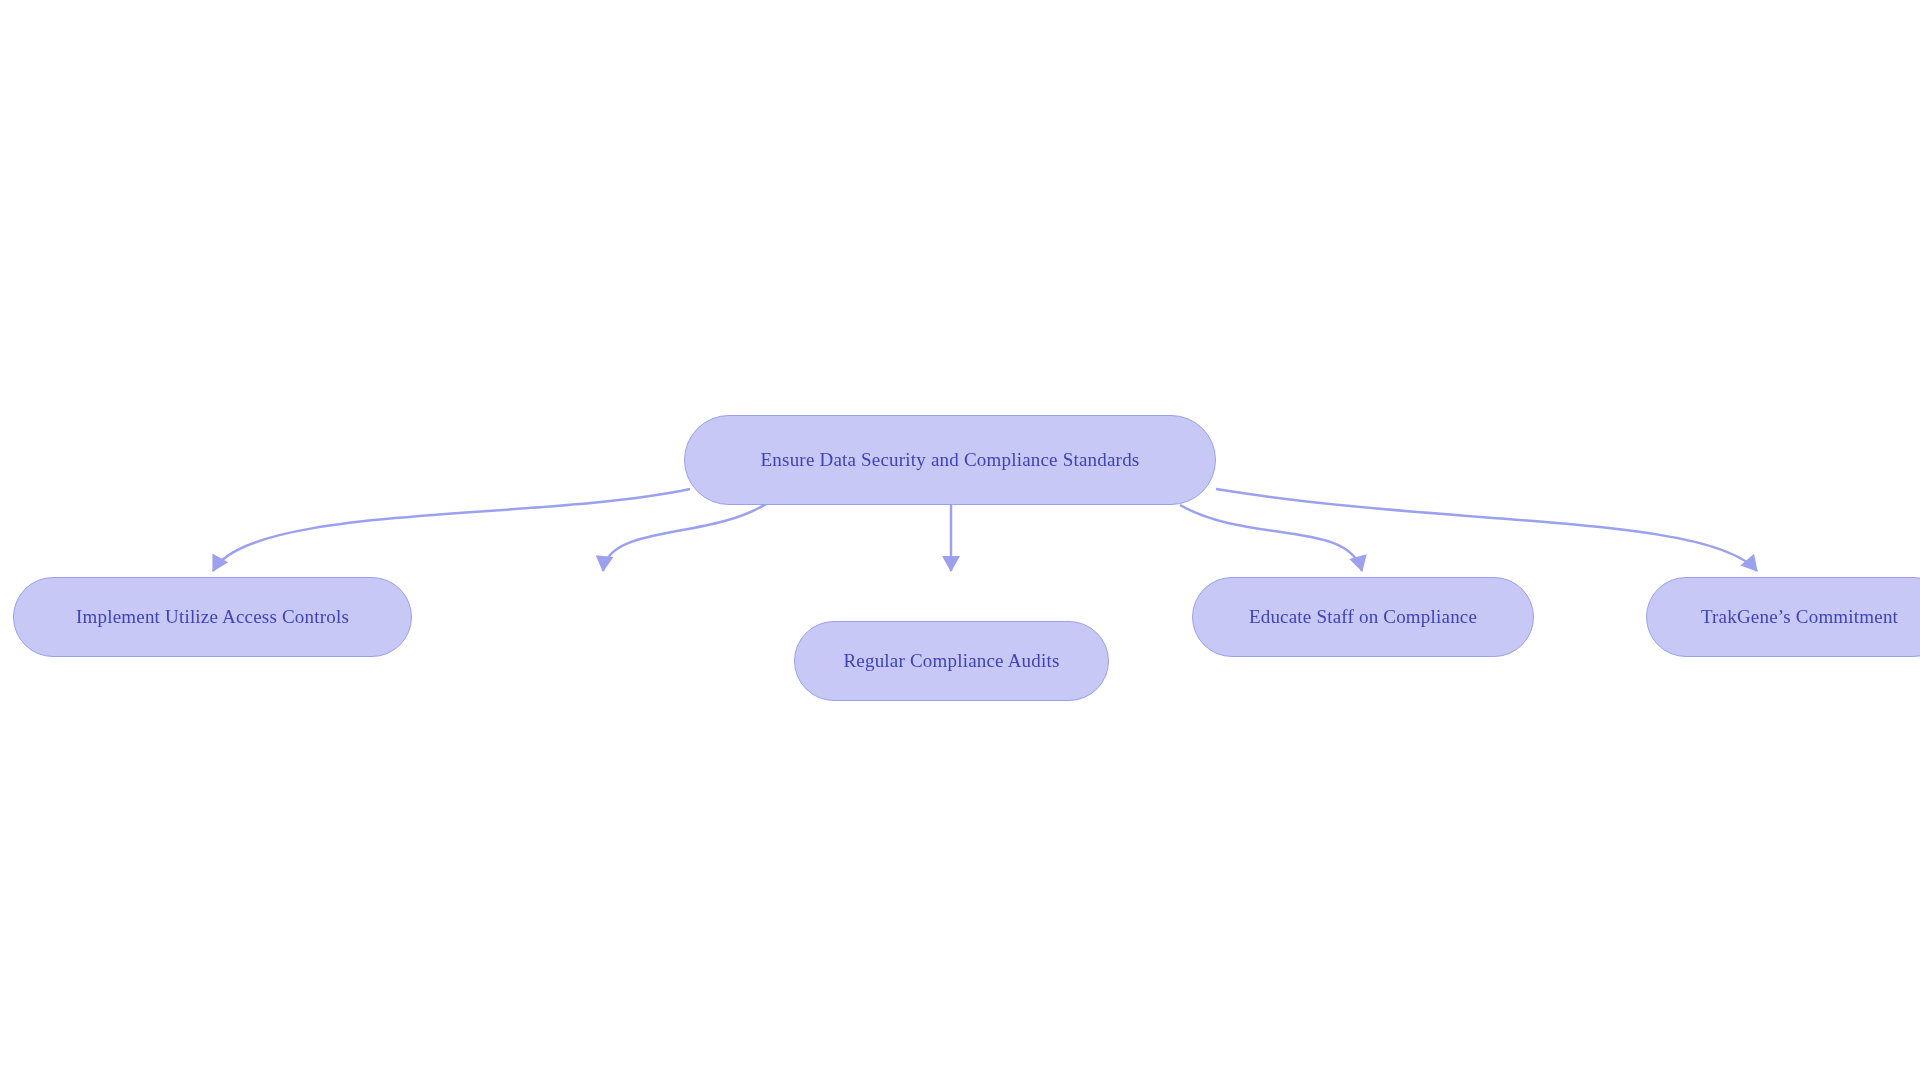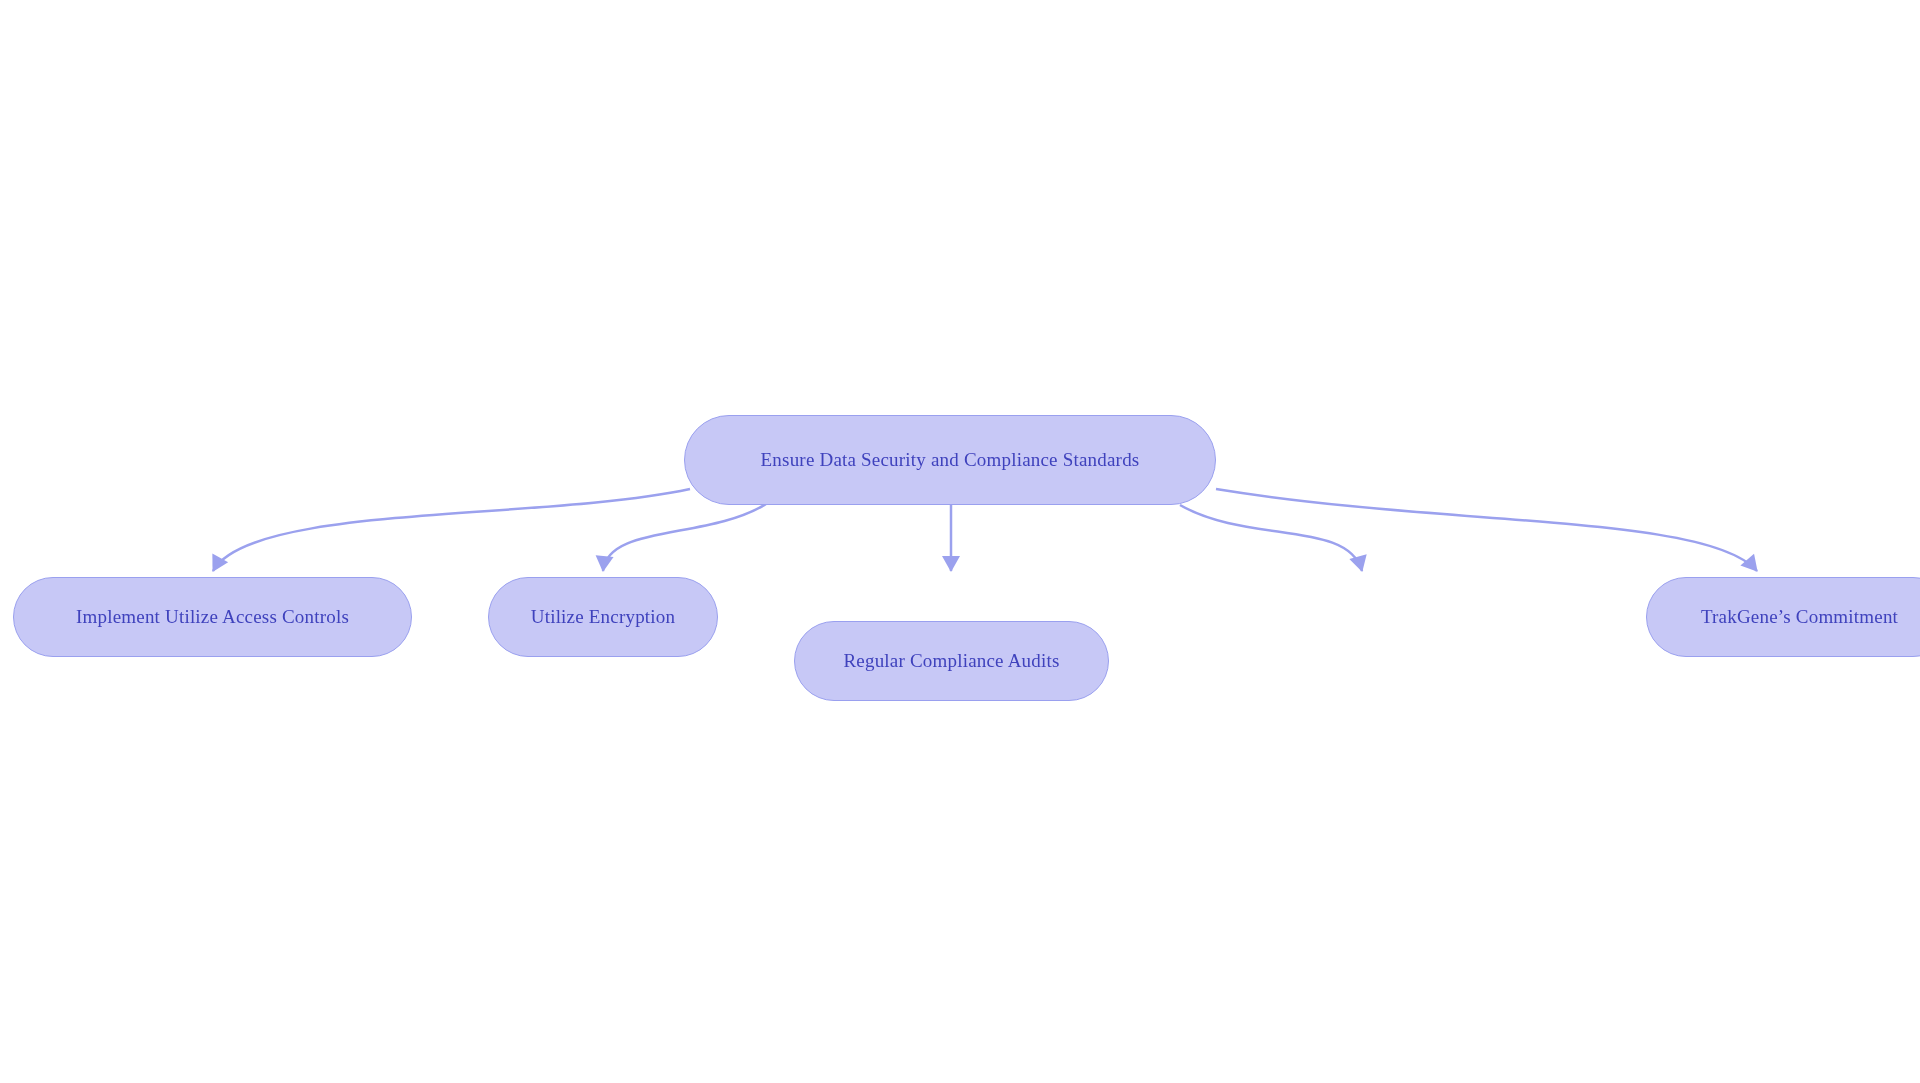--- a/index.html
+++ b/index.html
@@ -65,26 +65,26 @@
   </svg>
 
   <div class="node node-root">
     <span>Ensure Data Security and Compliance Standards</span>
   </div>
 
   <div class="node node-child node-c0">
     <span>Implement Utilize Access Controls</span>
   </div>
 
-  <div class="node node-child node-c1">
-    <span>Utilize Encryption</span>
-  </div>
 
   <div class="node node-child node-c2">
     <span>Regular Compliance Audits</span>
   </div>
 
+  <div class="node node-child node-c3">
+    <span>Educate Staff on Compliance</span>
+  </div>
 
   <div class="node node-child node-c4">
     <span>TrakGene’s Commitment</span>
   </div>
 
 </div>
 
 </body></html>

